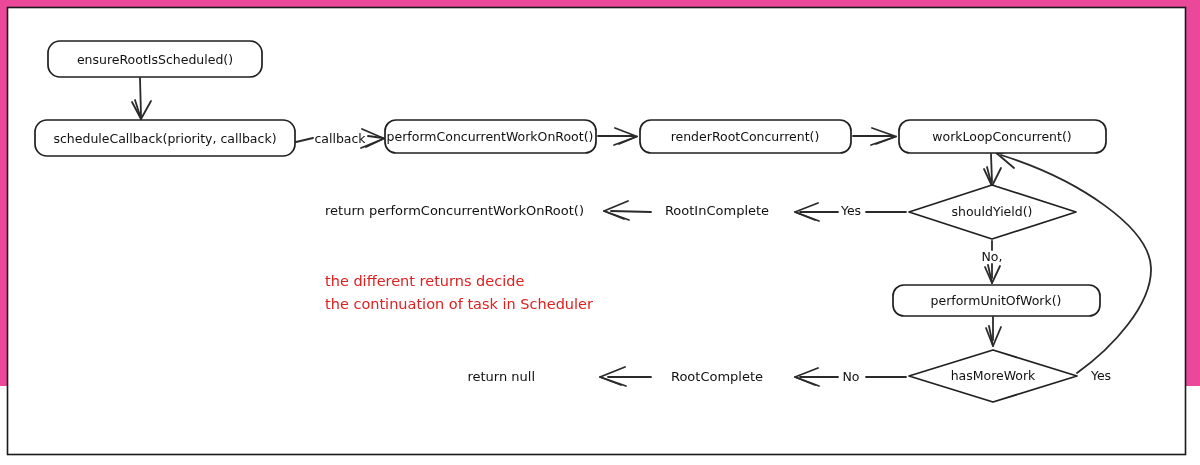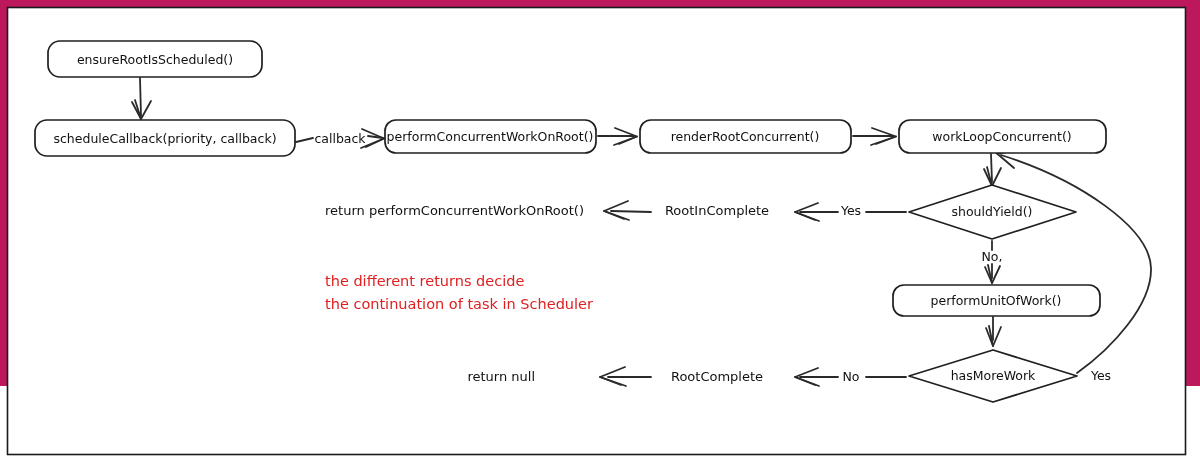--- a/index.html
+++ b/index.html
@@ -10,21 +10,21 @@
   body {
     width: 1200px;
     height: 465px;
     font-family: "DejaVu Sans", sans-serif;
     overflow: hidden;
   }
   #canvas {
     position: relative;
     width: 1200px;
     height: 386px;
-    background: #be185d;
+    background: #ec4899;
   }
   #canvas svg {
     position: absolute;
     left: 0;
     top: 0;
     width: 1200px;
     height: 465px;
   }
   .frame-rect {
     fill: #ffffff;

